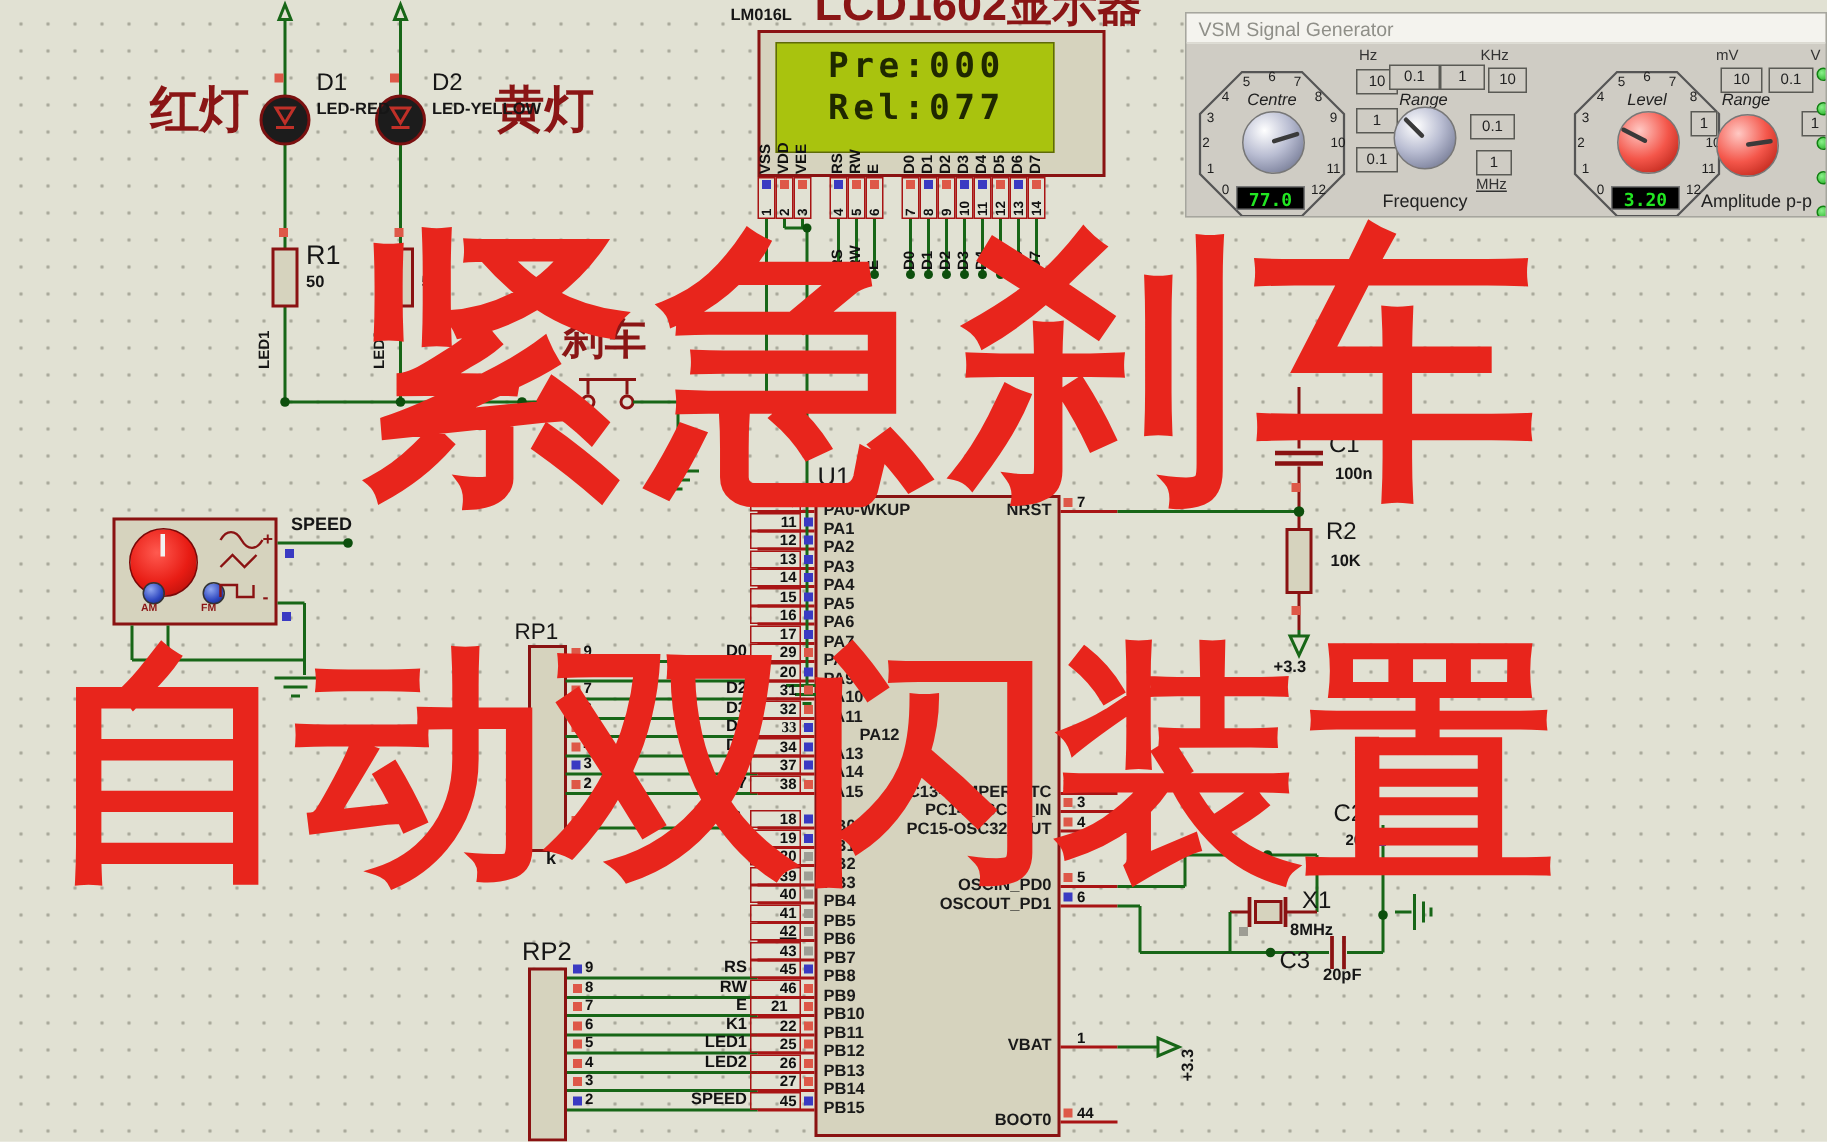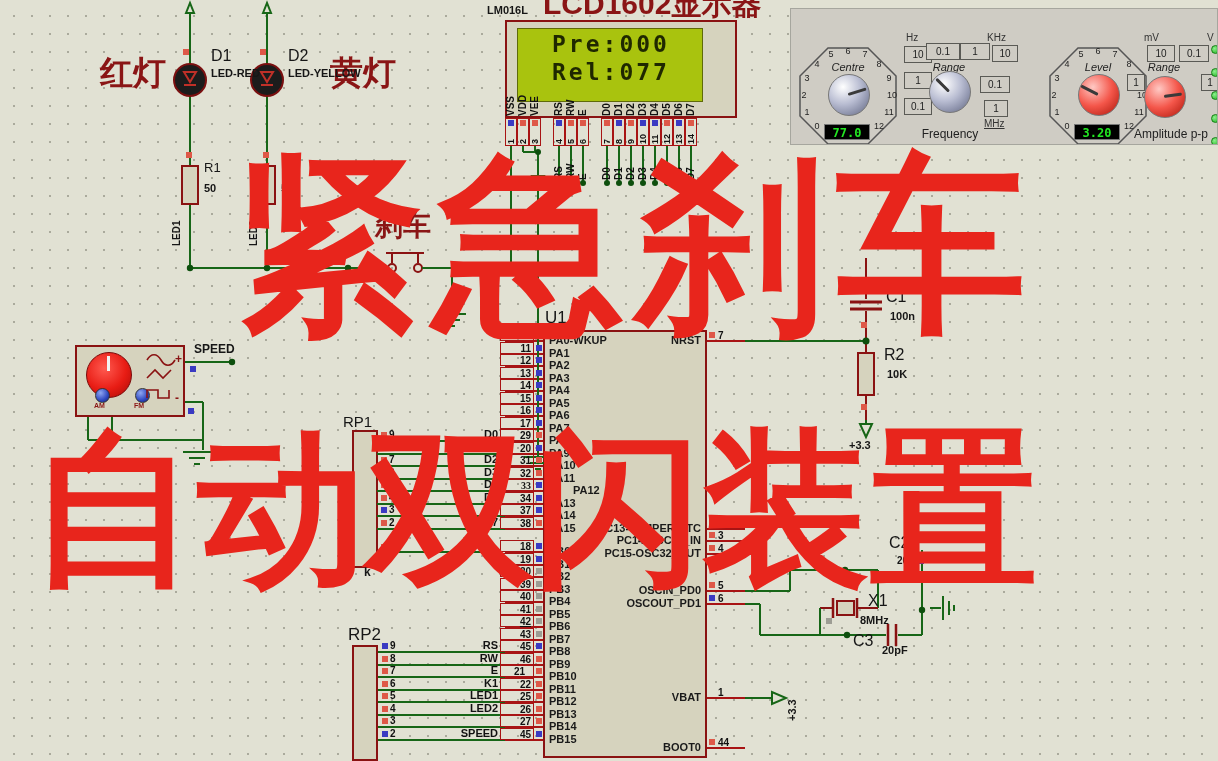--- a/index.html
+++ b/index.html
@@ -176,21 +176,21 @@
         <circle cx="922" cy="610" r="3.2"></circle>
     </g>
   </svg>
 
   <div class="lbl dred bold" style="left:100px;top:56px;font-size:33px">红灯</div>
   <div class="lbl dred bold" style="left:330px;top:56px;font-size:33px">黄灯</div>
   <div class="lbl" style="left:211px;top:48px;font-size:16px">D1</div>
   <div class="lbl bold" style="left:211px;top:68px;font-size:11px">LED-RED</div>
   <div class="lbl" style="left:288px;top:48px;font-size:16px">D2</div>
   <div class="lbl bold" style="left:288px;top:68px;font-size:11px">LED-YELLOW</div>
-  <div class="lbl" style="left:204px;top:161px;font-size:13px">R1</div>
+  <div class="lbl" style="left:204px;top:161px;font-size:18px">R1</div>
   <div class="lbl bold" style="left:204px;top:183px;font-size:11px">50</div>
   <div class="lbl bold vert" style="left:172px;top:208px;width:13px;height:38px;font-size:10px">LED1</div>
   <div class="lbl" style="left:281px;top:161px;font-size:15px">R</div>
   <div class="lbl bold" style="left:281px;top:183px;font-size:11px">50</div>
   <div class="lbl bold vert" style="left:249px;top:208px;width:13px;height:38px;font-size:10px">LED2</div>
 
   <div class="lbl bold" style="left:487px;top:5px;font-size:11px">LM016L</div>
   <div class="lbl dred bold" style="left:543px;top:-12px;font-size:30px">LCD1602显示器</div>
   <div class="screen-txt" style="left:552px;top:31px">Pre:000</div>
   <div class="screen-txt" style="left:552px;top:59px">Rel:077</div>
@@ -213,20 +213,21 @@
 
   <div class="lbl" style="left:868px;top:593px;font-size:16px">X1</div>
   <div class="lbl bold" style="left:860px;top:615px;font-size:11px">8MHz</div>
   <div class="lbl" style="left:889px;top:535px;font-size:16px">C2</div>
   <div class="lbl bold" style="left:897px;top:556px;font-size:10px">20pF</div>
   <div class="lbl" style="left:853px;top:633px;font-size:16px">C3</div>
   <div class="lbl bold" style="left:882px;top:645px;font-size:11px">20pF</div>
   <div class="lbl bold vert" style="left:787px;top:677px;width:14px;height:44px;font-size:11px">+3.3</div>
 
   <div class="vsm">
+    <div class="vsm-title">VSM Signal Generator</div>
     <div class="leddot" style="left:420px;top:36px"></div>
     <div class="leddot" style="left:420px;top:59px"></div>
     <div class="leddot" style="left:420px;top:82px"></div>
     <div class="leddot" style="left:420px;top:105px"></div>
     <div class="leddot" style="left:420px;top:128px"></div>
   <div class="dial" style="left: 7px; top: 27px;">
         <svg class="octa" width="100" height="116" viewBox="0 0 100 116">
           <polygon points="98,40 70,12 30,12 2,40 2,80 30,108 70,108 98,80" fill="none" stroke="#555" stroke-width="1.5"></polygon>
         </svg>
         <div class="scale-num" style="left: 11px; top: 85px;">0</div>

